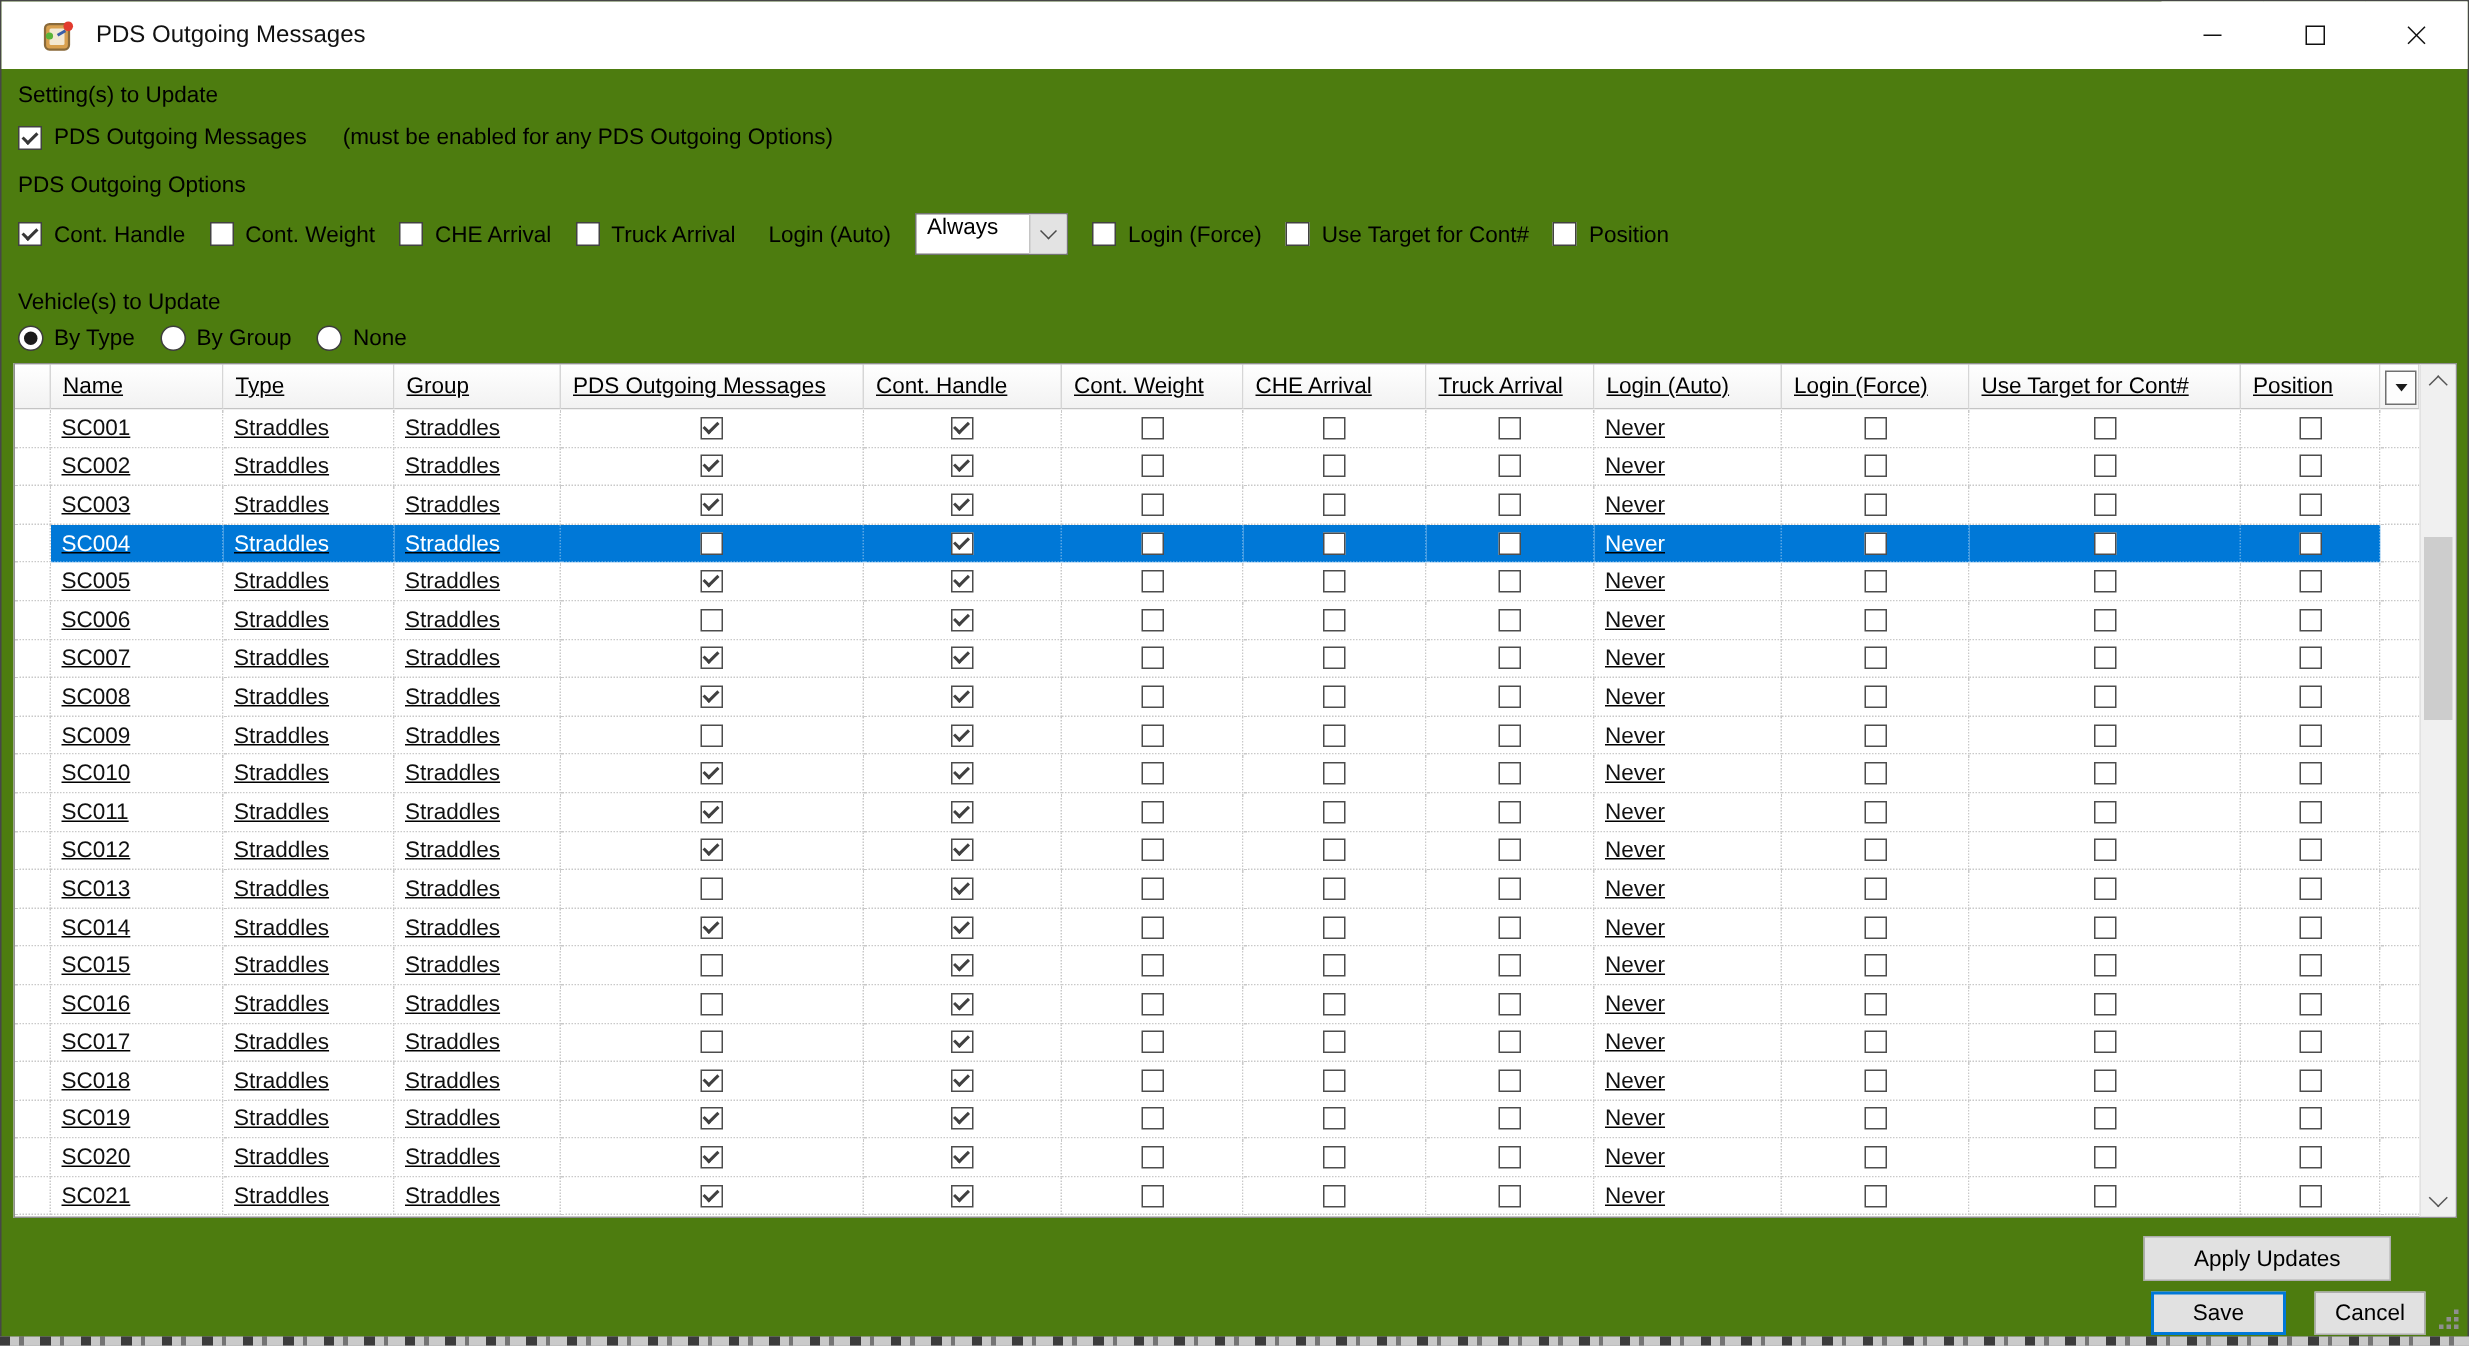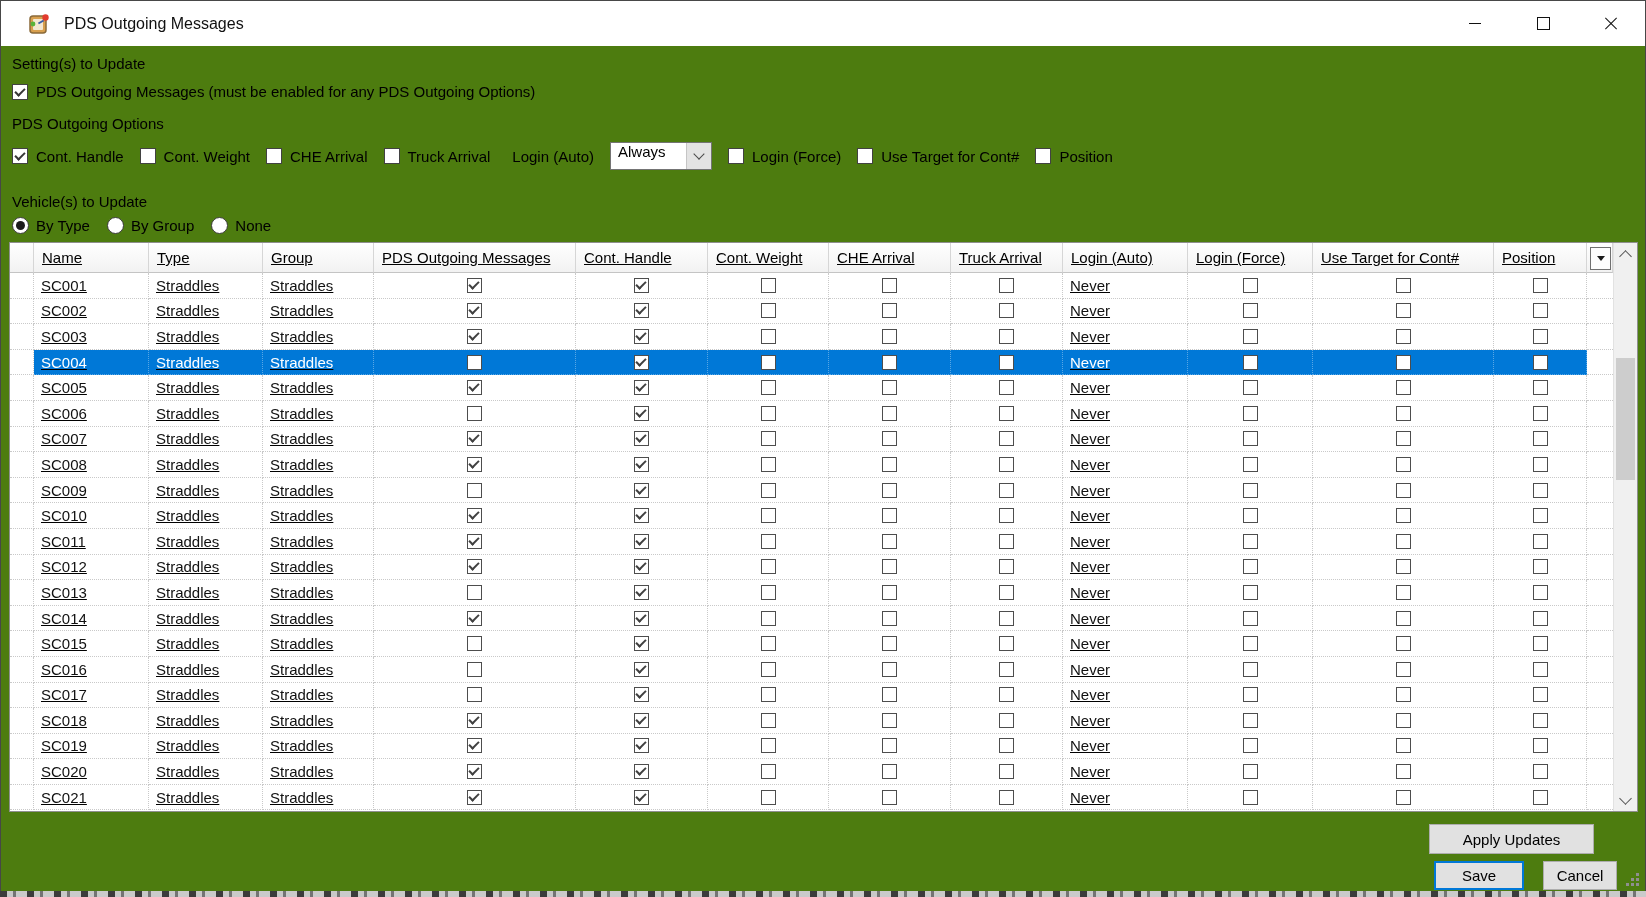--- a/index.html
+++ b/index.html
@@ -19,21 +19,21 @@
   .ic-close::before{transform:rotate(45deg);}
   .ic-close::after{transform:rotate(-45deg);}
 
   
   .seclabel{position:absolute;left:11px;font-size:15px;color:#000;}
   .row-flex{position:absolute;left:11px;display:flex;align-items:center;}
   .cb{position:relative;width:16px;height:16px;background:#fff;border:1px solid #424242;flex:none;box-sizing:border-box;}
   .cb.checked::after{content:"";position:absolute;left:2px;top:3px;width:8px;height:4px;border-left:2px solid #373737;border-bottom:2px solid #373737;transform:rotate(-45deg);}
   .cbitem{display:inline-flex;align-items:center;gap:8px;font-size:15px;color:#000;white-space:nowrap;}
   .cbgroup{display:inline-flex;gap:16px;}
-  .note{font-size:15px;color:#000;margin-left:4px;white-space:nowrap;}
+  .note{font-size:15px;color:#000;margin-left:24px;white-space:nowrap;}
   .lbl{font-size:15px;color:#000;white-space:nowrap;}
   .combo{width:102px;height:28px;background:#fff;border:1px solid #747474;display:flex;align-items:flex-start;box-sizing:border-box;}
   .combo-text{flex:1;padding-left:7px;font-size:15px;color:#000;}
   .combo-btn{width:24px;height:100%;background:#e3e3e3;border-left:1px solid #c5c5c5;display:flex;align-items:center;justify-content:center;}
   .chev{width:7px;height:7px;border-left:1.6px solid #4a4a4a;border-bottom:1.6px solid #4a4a4a;transform:rotate(-45deg);margin-top:-4px;}
   .rad{position:relative;width:17px;height:17px;border:1px solid #3c3c3c;border-radius:50%;background:#fff;flex:none;box-sizing:border-box;}
   .rad.selected::after{content:"";position:absolute;left:3px;top:3px;width:9px;height:9px;border-radius:50%;background:#1b1b1b;}
   .raditem{display:inline-flex;align-items:center;gap:7px;font-size:15px;color:#000;}
   .radgroup{display:inline-flex;gap:17px;}
 

